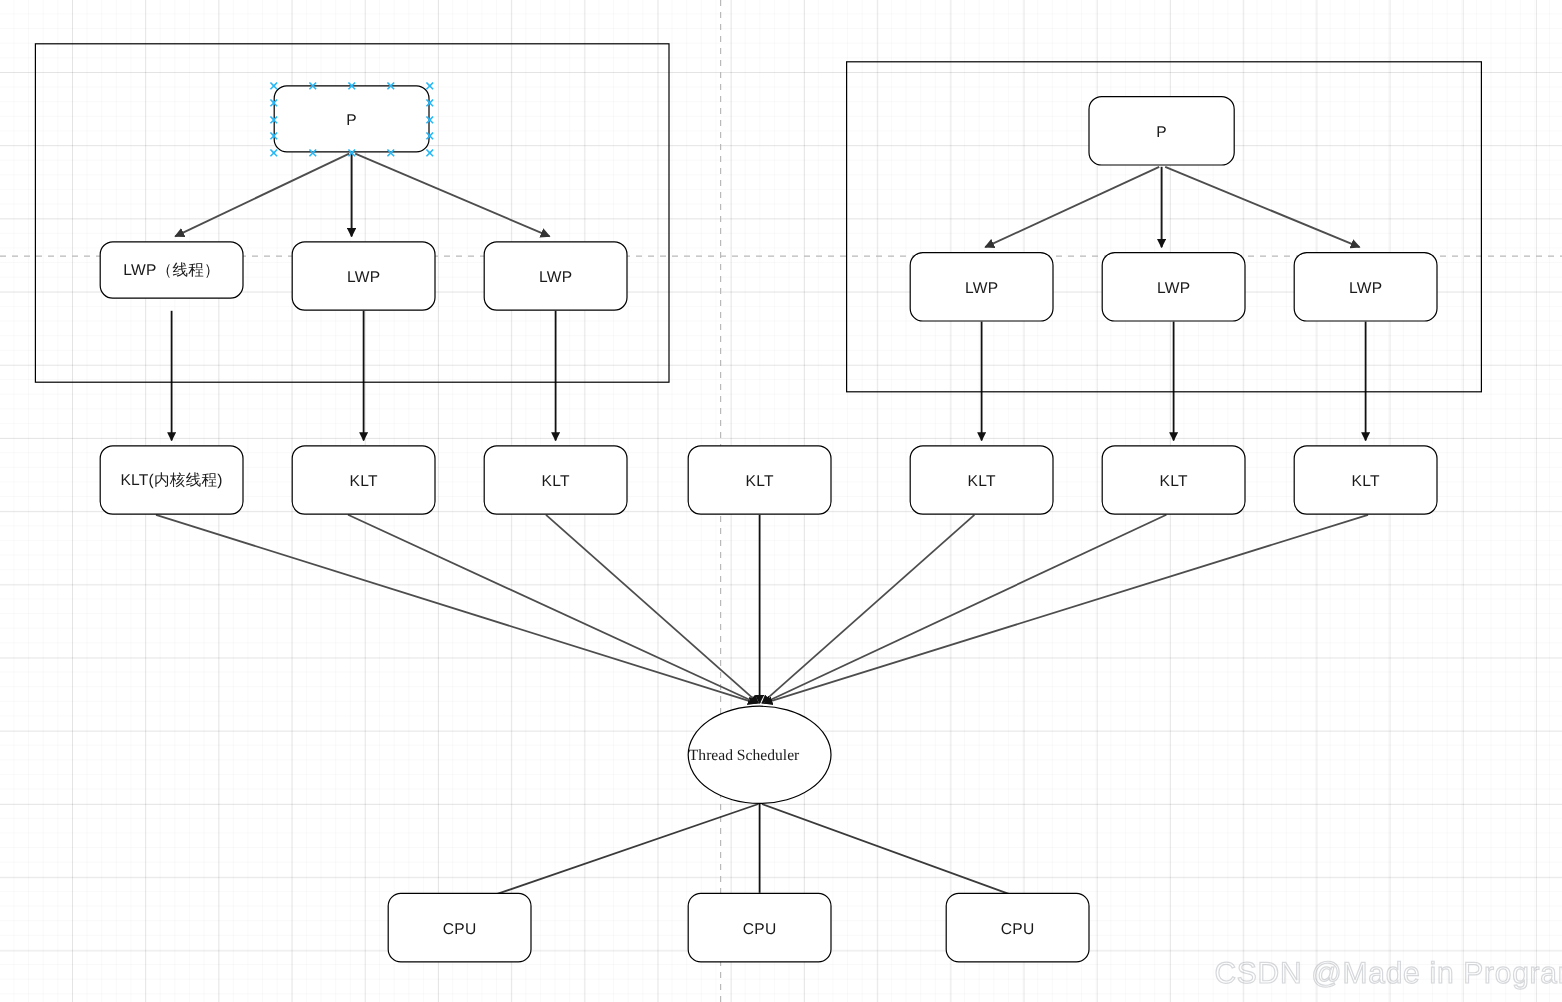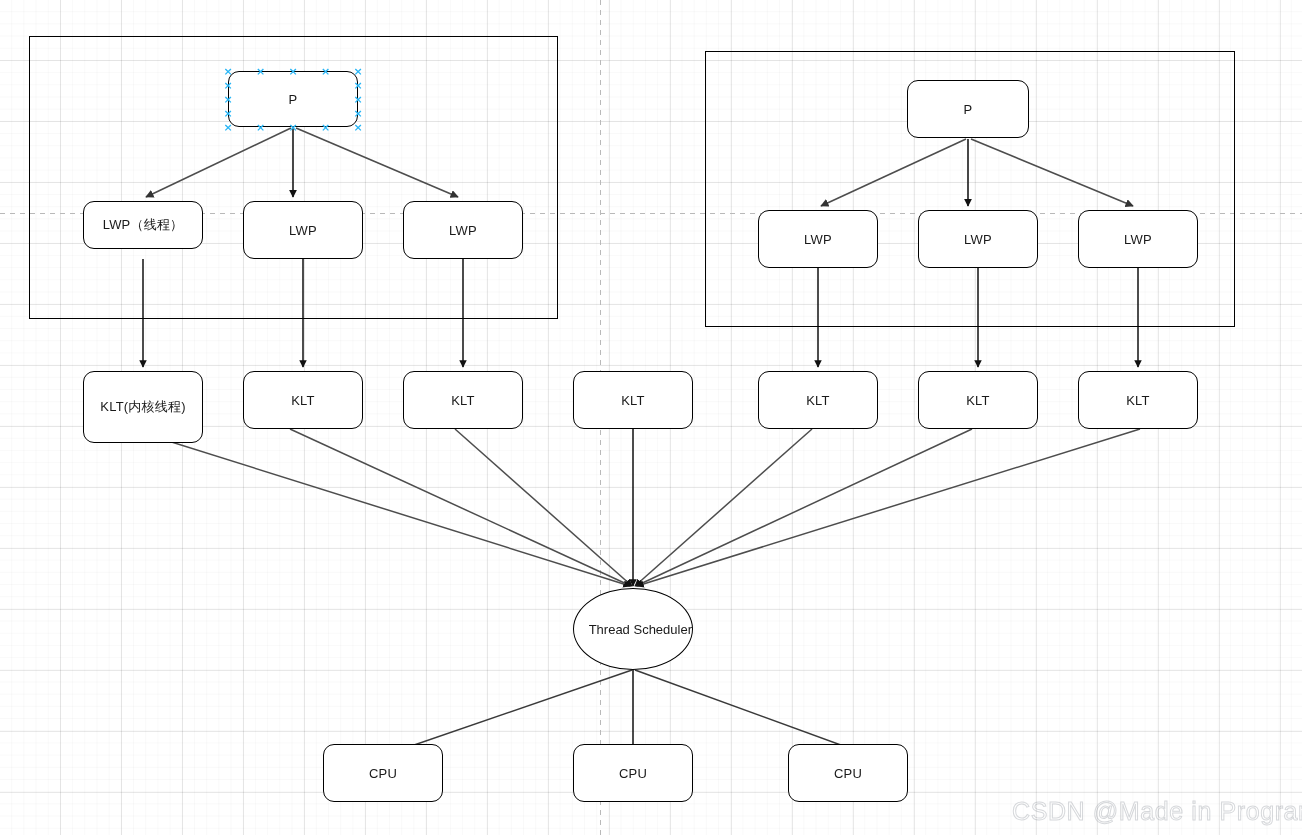--- a/index.html
+++ b/index.html
@@ -59,24 +59,25 @@
     border-radius: 0;
   }
   .ellipse-node {
     position: absolute;
     box-sizing: border-box;
     background: #ffffff;
     border: 1.4px solid #000000;
     border-radius: 50%;
     display: flex;
     align-items: center;
-    justify-content: flex-end;
+    justify-content: flex-start;
     font-size: 13px;
     color: #1a1a1a;
     white-space: nowrap;
+    font-family: Liberation Serif, serif;
   }
   .selection-handles {
     position: absolute;
     pointer-events: none;
   }
   .handle {
     position: absolute;
     width: 9px;
     height: 9px;
     margin-left: -4.5px;
@@ -187,21 +188,21 @@
   <div class="node" style="left:758px; top:210px; width:120px; height:58px;">
     <span>LWP</span>
   </div>
   <div class="node" style="left:918px; top:210px; width:120px; height:58px;">
     <span>LWP</span>
   </div>
   <div class="node" style="left:1078px; top:210px; width:120px; height:58px;">
     <span>LWP</span>
   </div>
 
-  <div class="node" style="left:83px; top:371px; width:120px; height:72px;">
+  <div class="node" style="left:83px; top:371px; width:120px; height:58px;">
     <span>KLT(内核线程)</span>
   </div>
   <div class="node" style="left:243px; top:371px; width:120px; height:58px;">
     <span>KLT</span>
   </div>
   <div class="node" style="left:403px; top:371px; width:120px; height:58px;">
     <span>KLT</span>
   </div>
   <div class="node" style="left:573px; top:371px; width:120px; height:58px;">
     <span>KLT</span>

